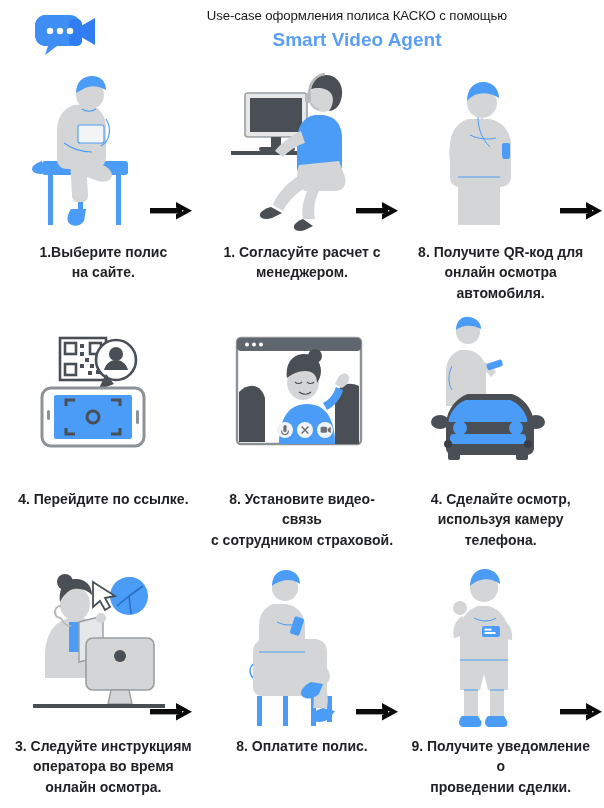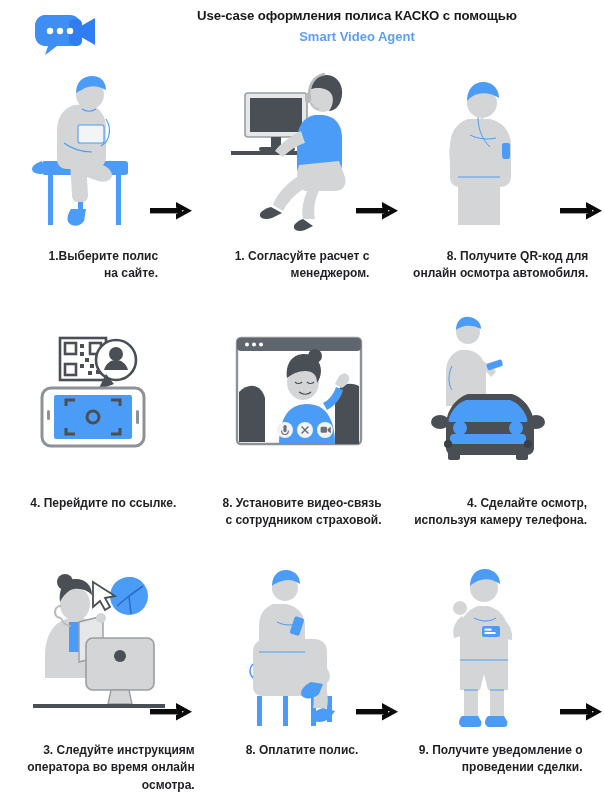--- a/index.html
+++ b/index.html
@@ -11,35 +11,35 @@
     position:relative;
   }
   
   .header{
     display:flex;align-items:flex-start;
     padding:8px 0 0 0;height:62px;box-sizing:border-box;
   }
   .logo-wrap{width:130px;display:flex;justify-content:center;align-items:center;padding-top:4px;}
   .title-wrap{flex:1;text-align:center;padding-right:20px;}
   .title-main{
-    font-size:13.2px;font-weight:bold;color:#17181a;letter-spacing:-0.1px;
+    font-size:13.2px;font-weight:normal;color:#17181a;letter-spacing:-0.1px;
     line-height:1.25;white-space:nowrap;
   }
   .title-sub{
-    font-size:13px;font-weight:bold;color:#5b9ff5;margin-top:4px;line-height:1.2;
+    font-size:19px;font-weight:bold;color:#5b9ff5;margin-top:4px;line-height:1.2;
   }
   
   .grid{padding:0 4px;box-sizing:border-box;}
   .row{position:relative;height:247px;}
   .cells{display:flex;height:100%;}
   .cell{flex:1;position:relative;display:flex;flex-direction:column;align-items:center;}
   .art{height:172px;width:100%;display:flex;align-items:flex-end;justify-content:center;position:relative;}
   .caption{
-    font-size:12px;font-weight:bold;color:#1f2023;text-align:right;
-    line-height:1.45;padding:0 8px;margin-top:14px;white-space:pre-line;
+    font-size:14px;font-weight:bold;color:#1f2023;text-align:center;
+    line-height:1.45;padding:0 8px;margin-top:8px;white-space:pre-line;
   }
   .arrow{position:absolute;pointer-events:none;}
   .a1{left:146px;top:138px;}
   .a2{left:352px;top:138px;}
   .a3{left:556px;top:138px;}
   .b1{left:146px;top:392px;}
   .b2{left:352px;top:392px;}
   .b3{left:556px;top:392px;}
   svg{display:block;overflow:visible;}
 </style>

